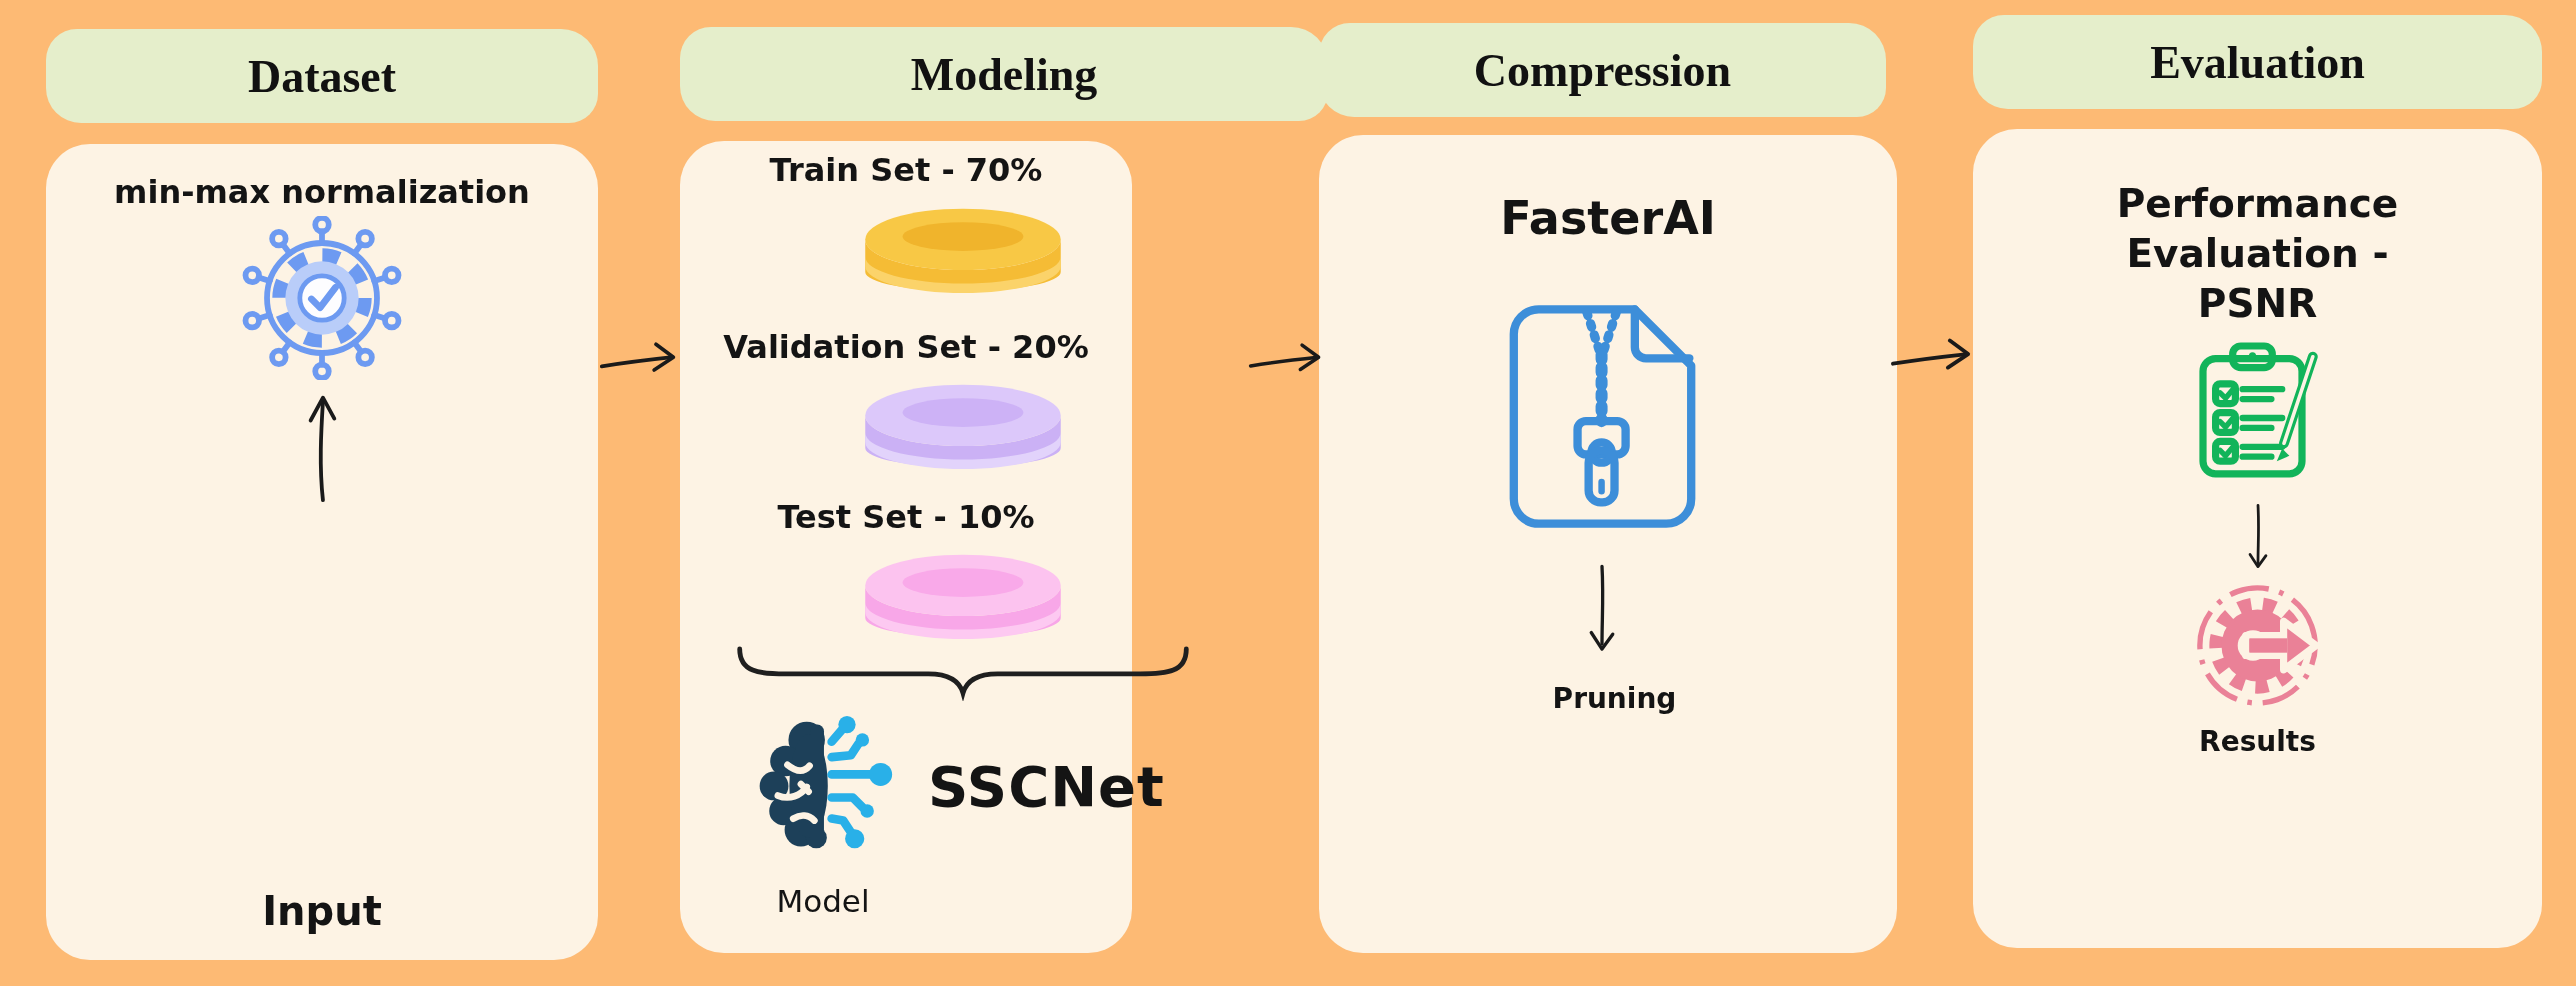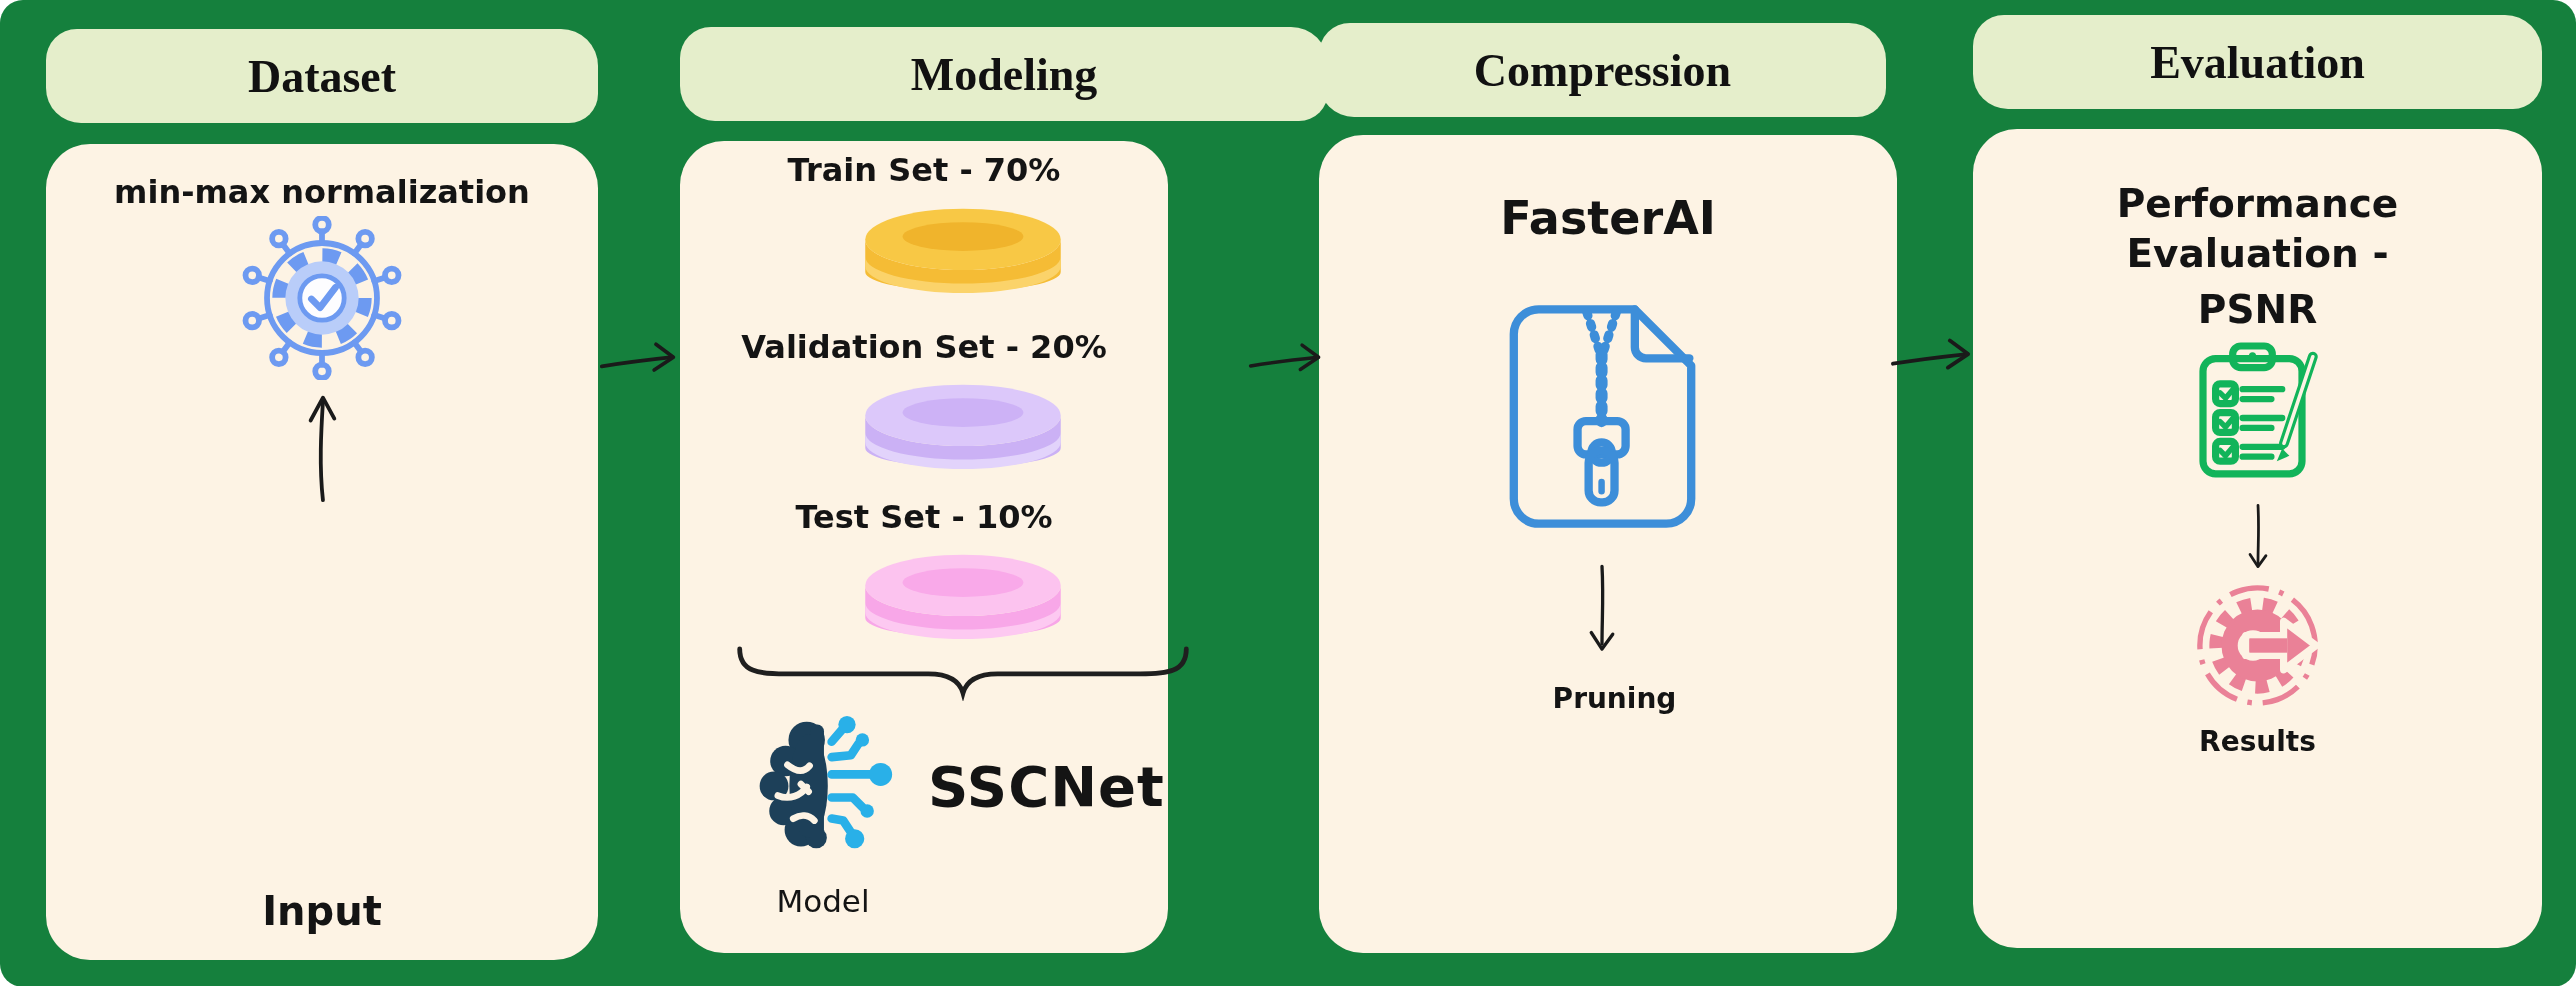--- a/index.html
+++ b/index.html
@@ -1,17 +1,17 @@
 <!DOCTYPE html>
 <html><head>
 <meta charset="utf-8">
 <style>
   html,body{margin:0;padding:0;background:#ffffff;}
-  .canvas{position:relative;width:2576px;height:987px;background:#15803d;overflow:hidden;
-          font-family:"DejaVu Sans",sans-serif;color:#141414;border-radius:23px;}
+  .canvas{position:relative;width:2576px;height:987px;background:#fdba74;overflow:hidden;
+          font-family:"DejaVu Sans",sans-serif;color:#141414;}
   .stage-header{position:absolute;height:94px;background:#e5eecb;
                 border-radius:31px 37px 29px 35px;
                 display:flex;align-items:center;justify-content:center;
                 font-family:"Liberation Serif",serif;font-weight:bold;font-size:46px;color:#111;}
   .stage-body{position:absolute;background:#fdf3e4;border-radius:44px;}
   .lbl{position:absolute;left:0;right:0;text-align:center;font-weight:bold;color:#141414;}
   .lbl-md{font-size:32px;line-height:42px;}
   .lbl-lg{font-size:28px;line-height:54px;margin-left:13px;}
   .lbl-xl{font-size:46px;line-height:56px;}
   .abs{position:absolute;}
@@ -72,21 +72,21 @@
     </svg>
 
 
     <div class="lbl" style="top:746px;font-size:40px;line-height:42px;">Input</div>
   </div>
 
   <div class="stage-header" style="left:680px;top:27px;width:648px;">
     <span>Modeling</span>
   </div>
 
-  <div class="stage-body" style="left:680px;top:141px;width:452px;height:812px;padding-left:36px;">
+  <div class="stage-body" style="left:680px;top:141px;width:452px;height:812px;">
 
     <div class="lbl lbl-md" style="top:7.7px;">Train Set - 70%</div>
     <svg class="abs" style="left:183px;top:62px;" width="200" height="92" viewBox="0 0 208 96">
       <path d="M 2 38 A 102 32 0 0 0 206 38 L 206 72 A 102 20 0 0 1 2 72 Z" fill="#f5bc35"></path>
       <path d="M 2 56 A 102 28 0 0 0 206 56 L 206 66 A 102 28 0 0 1 2 66 Z" fill="#fbd36a"></path>
       <ellipse cx="104" cy="38" rx="102" ry="32" fill="#f8c845"></ellipse>
       <ellipse cx="104" cy="35" rx="63" ry="15" fill="#f0b42c"></ellipse>
     </svg>
 
     <div class="lbl lbl-md" style="top:185px;">Validation Set - 20%</div>
@@ -180,21 +180,21 @@
   </div>
 
   <div class="stage-header" style="left:1973px;top:15.4px;width:569px;">
     <span>Evaluation</span>
   </div>
 
   <div class="stage-body" style="left:1973px;top:129px;width:569px;height:819px;">
 
     <div class="metric" style="top:50px;">Performance</div>
     <div class="metric" style="top:100px;">Evaluation -</div>
-    <div class="metric" style="top:156px;">PSNR</div>
+    <div class="metric" style="top:150px;">PSNR</div>
 
     <svg class="abs" style="left:212px;top:208px;" width="144" height="144" viewBox="0 0 160 160">
       <g fill="none" stroke-width="8" stroke-linecap="round" stroke-linejoin="round" stroke="#12b45a">
         <rect x="20" y="24" width="110" height="128" rx="14"></rect>
         <rect x="53" y="10" width="44" height="24" rx="9"></rect>
         <rect x="34" y="52" width="22" height="22" rx="5"></rect>
         <path d="M 39 62 l 6 6 l 11 -13" stroke-width="6"></path>
         <path d="M 64 58 H 108 M 64 69 H 96" stroke-width="7"></path>
         <rect x="34" y="84" width="22" height="22" rx="5"></rect>
         <path d="M 39 94 l 6 6 l 11 -13" stroke-width="6"></path>

